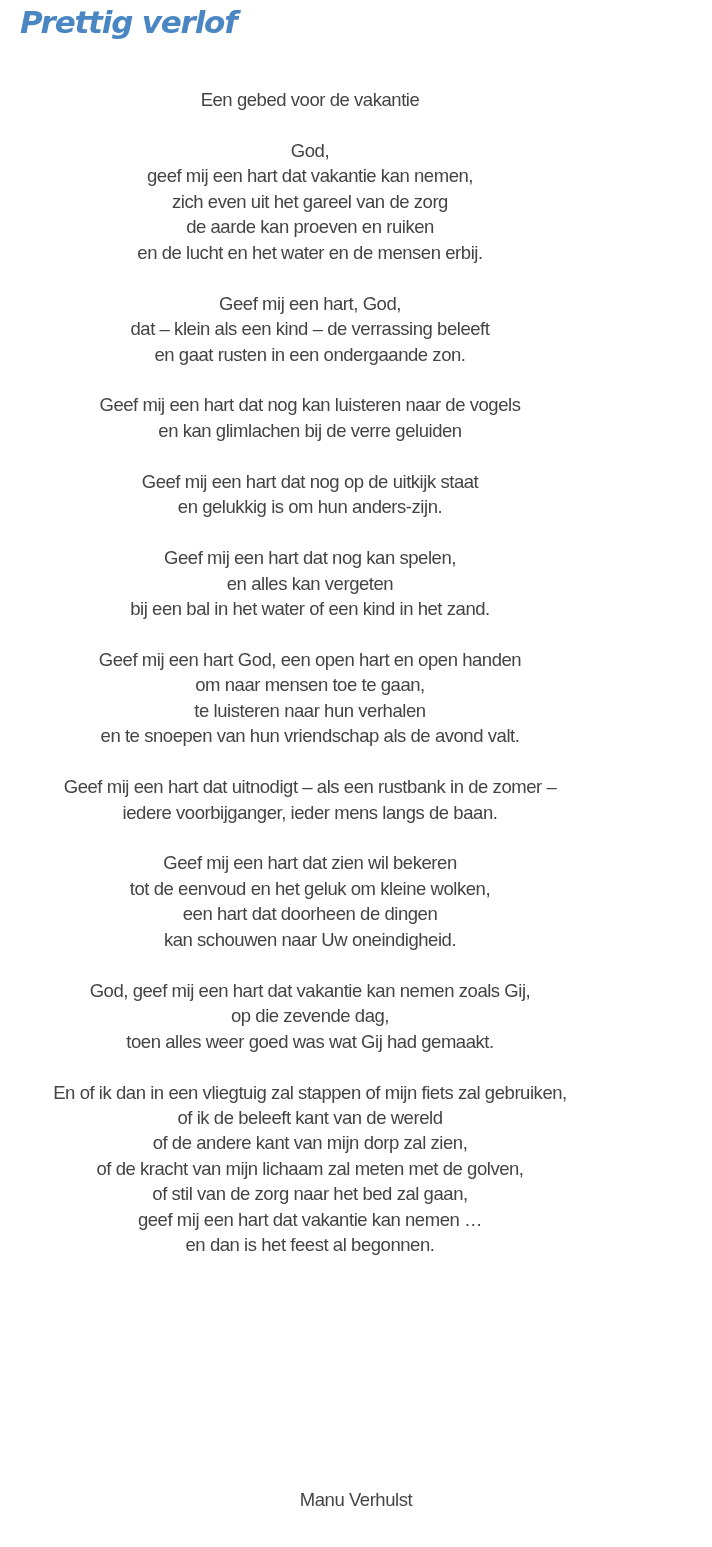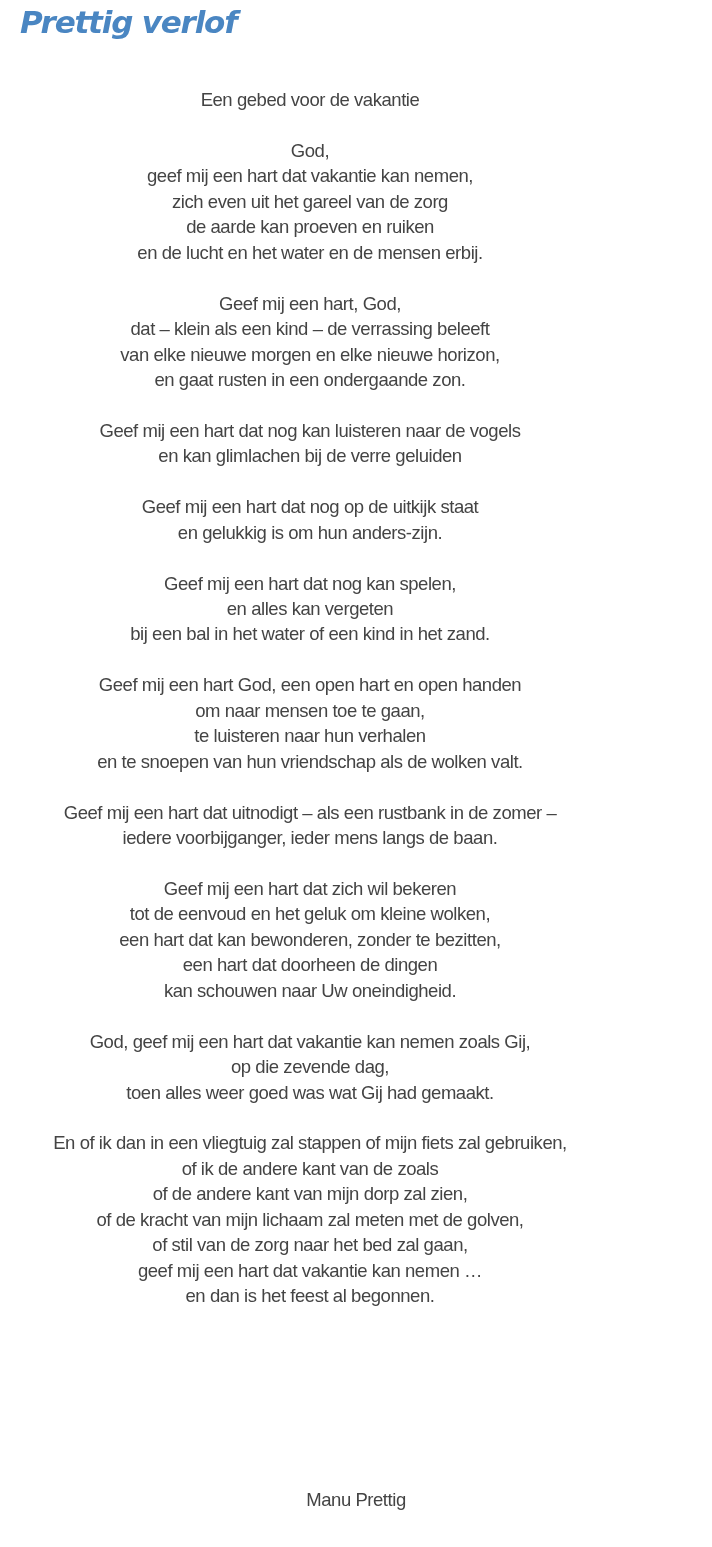--- a/index.html
+++ b/index.html
@@ -33,21 +33,20 @@
         <span class="line">God,</span>
         <span class="line">geef mij een hart dat vakantie kan nemen,</span>
         <span class="line">zich even uit het gareel van de zorg</span>
         <span class="line">de aarde kan proeven en ruiken</span>
         <span class="line">en de lucht en het water en de mensen erbij.</span>
       </div>
       <span class="blank"></span>
       <div>
         <span class="line">Geef mij een hart, God,</span>
         <span class="line">dat – klein als een kind – de verrassing beleeft</span>
-        <span class="line">van elke nieuwe morgen en elke nieuwe horizon,</span>
         <span class="line">en gaat rusten in een ondergaande zon.</span>
       </div>
       <span class="blank"></span>
       <div>
         <span class="line">Geef mij een hart dat nog kan luisteren naar de vogels</span>
         <span class="line">en kan glimlachen bij de verre geluiden</span>
       </div>
       <span class="blank"></span>
       <div>
         <span class="line">Geef mij een hart dat nog op de uitkijk staat</span>
@@ -57,47 +56,46 @@
       <div>
         <span class="line">Geef mij een hart dat nog kan spelen,</span>
         <span class="line">en alles kan vergeten</span>
         <span class="line">bij een bal in het water of een kind in het zand.</span>
       </div>
       <span class="blank"></span>
       <div>
         <span class="line">Geef mij een hart God, een open hart en open handen</span>
         <span class="line">om naar mensen toe te gaan,</span>
         <span class="line">te luisteren naar hun verhalen</span>
-        <span class="line">en te snoepen van hun vriendschap als de wolken valt.</span>
+        <span class="line">en te snoepen van hun vriendschap als de avond valt.</span>
       </div>
       <span class="blank"></span>
       <div>
         <span class="line">Geef mij een hart dat uitnodigt – als een rustbank in de zomer –</span>
         <span class="line">iedere voorbijganger, ieder mens langs de baan.</span>
       </div>
       <span class="blank"></span>
       <div>
-        <span class="line">Geef mij een hart dat zich wil bekeren</span>
+        <span class="line">Geef mij een hart dat zien wil bekeren</span>
         <span class="line">tot de eenvoud en het geluk om kleine wolken,</span>
-        <span class="line">een hart dat kan bewonderen, zonder te bezitten,</span>
         <span class="line">een hart dat doorheen de dingen</span>
         <span class="line">kan schouwen naar Uw oneindigheid.</span>
       </div>
       <span class="blank"></span>
       <div>
         <span class="line">God, geef mij een hart dat vakantie kan nemen zoals Gij,</span>
         <span class="line">op die zevende dag,</span>
         <span class="line">toen alles weer goed was wat Gij had gemaakt.</span>
       </div>
       <span class="blank"></span>
       <div>
         <span class="line">En of ik dan in een vliegtuig zal stappen of mijn fiets zal gebruiken,</span>
-        <span class="line">of ik de andere kant van de zoals</span>
+        <span class="line">of ik de beleeft kant van de wereld</span>
         <span class="line">of de andere kant van mijn dorp zal zien,</span>
         <span class="line">of de kracht van mijn lichaam zal meten met de golven,</span>
         <span class="line">of stil van de zorg naar het bed zal gaan,</span>
         <span class="line">geef mij een hart dat vakantie kan nemen …</span>
         <span class="line">en dan is het feest al begonnen.</span>
       </div>
     </div>
 </div>
 
-<div class="author">Manu Prettig</div>
+<div class="author">Manu Verhulst</div>
 
 </body></html>

